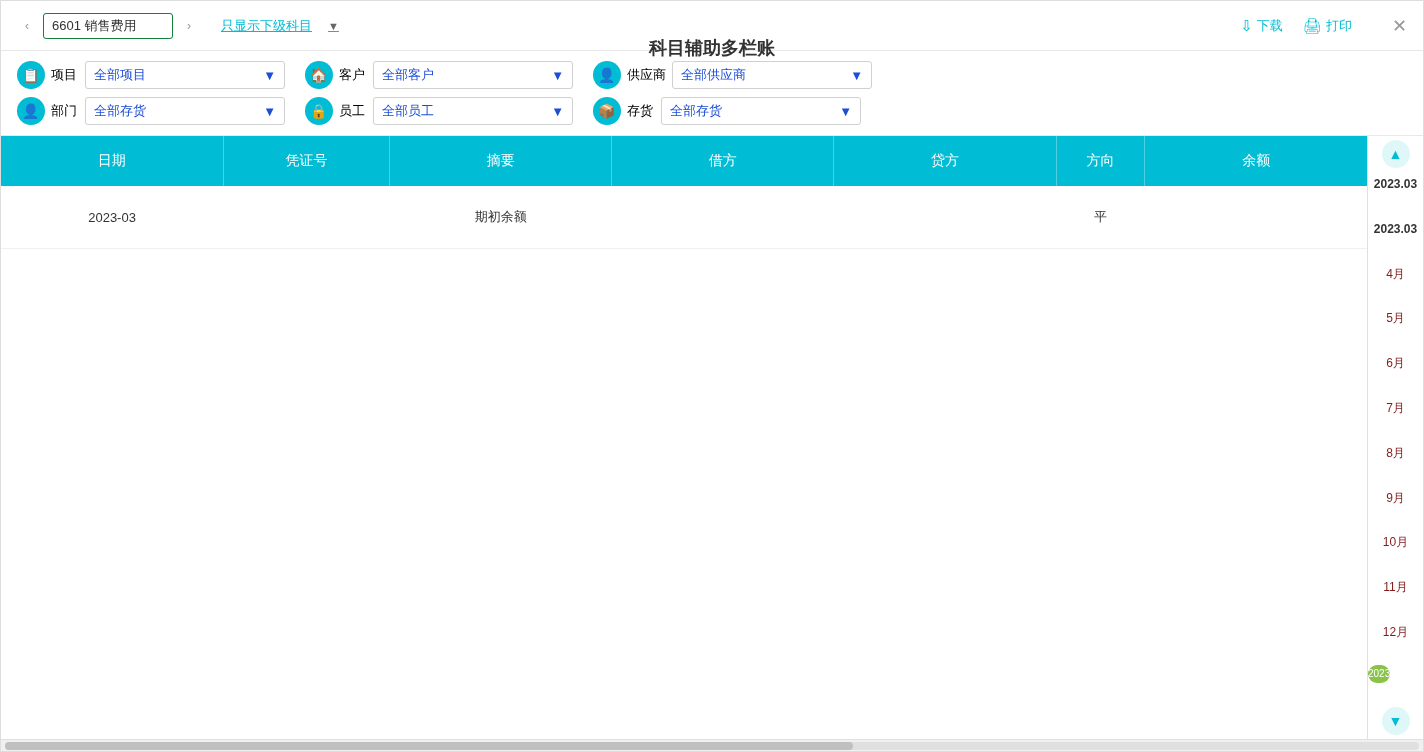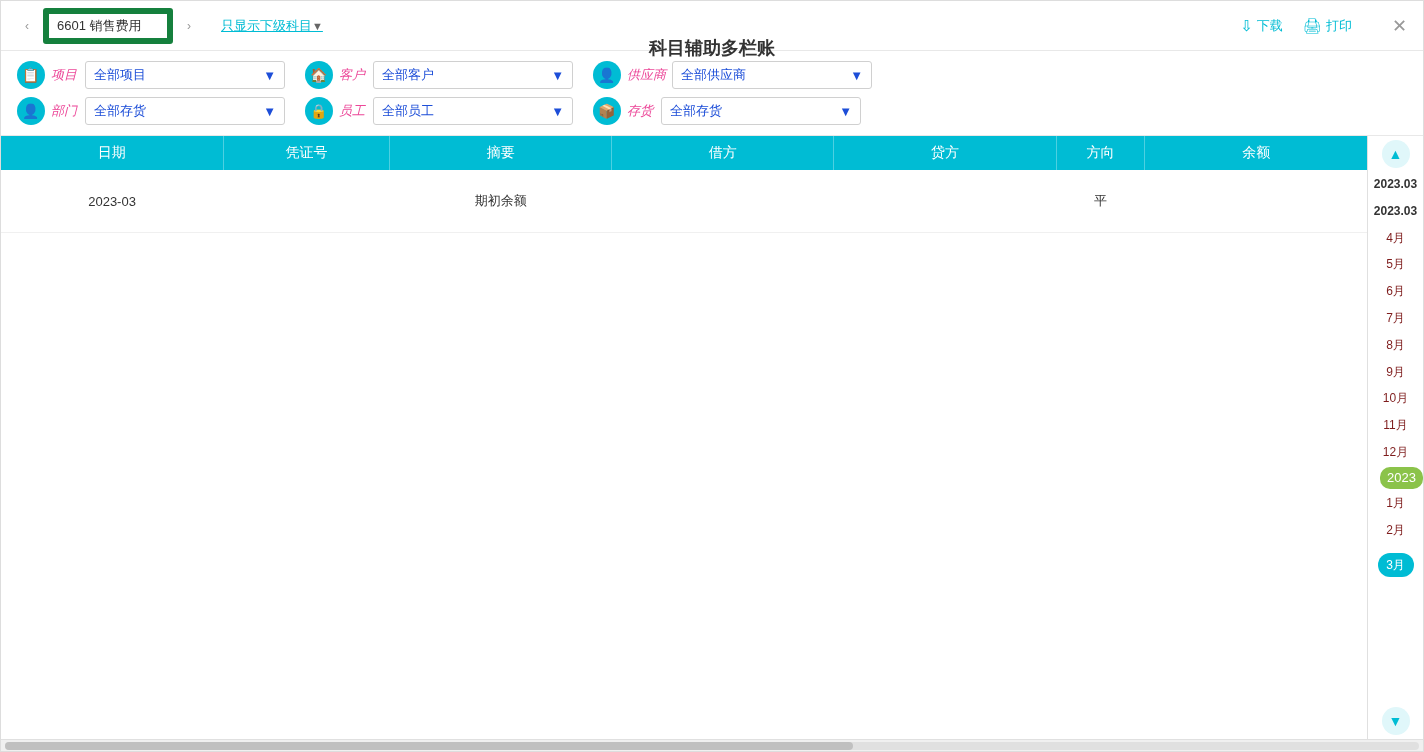--- a/index.html
+++ b/index.html
@@ -39,31 +39,31 @@
       width: 20px;
       height: 20px;
       cursor: pointer;
       color: #999;
       display: flex;
       align-items: center;
       justify-content: center;
       font-size: 12px;
     }
     .account-name {
-      border: 6px solid #15803d;
+      border: 1px solid #15803d;
       border-radius: 3px;
       padding: 3px 8px;
       color: #333;
       font-size: 13px;
       min-width: 130px;
     }
     .show-sub-filter {
       display: flex;
       align-items: center;
-      gap: 0;
+      gap: 16px;
       margin-left: 16px;
       color: #00bcd4;
       font-size: 13px;
       cursor: pointer;
       text-decoration: underline;
     }
     .show-sub-arrow {
       color: #666;
       font-size: 11px;
     }
@@ -120,24 +120,23 @@
       border-radius: 50%;
       background: #00bcd4;
       display: flex;
       align-items: center;
       justify-content: center;
       color: white;
       font-size: 14px;
       flex-shrink: 0;
     }
     .filter-label {
-      color: #ec4899;
+      color: #000000;
       font-size: 13px;
       min-width: 28px;
-      font-style: italic;
     }
     .filter-select {
       display: flex;
       align-items: center;
       border: 1px solid #d0d0d0;
       border-radius: 3px;
       padding: 4px 8px;
       min-width: 200px;
       background: #fff;
       cursor: pointer;
@@ -165,21 +164,21 @@
     }
     table {
       width: 100%;
       border-collapse: collapse;
     }
     thead tr {
       background: #00bcd4;
       color: white;
     }
     thead th {
-      padding: 8px 10px;
+      padding: 16px 10px;
       text-align: center;
       font-weight: normal;
       font-size: 14px;
       border-right: 1px solid rgba(255,255,255,0.3);
     }
     thead th:last-child {
       border-right: none;
     }
     tbody tr td {
       padding: 22px;
@@ -245,22 +244,22 @@
       justify-content: center;
       cursor: pointer;
       color: #00bcd4;
       font-size: 14px;
       margin-top: 4px;
     }
     .timeline-items {
       flex: 1;
       display: flex;
       flex-direction: column;
-      align-items: flex-end;
-      gap: 2px;
+      align-items: flex-start;
+      gap: 20px;
       overflow: hidden;
       width: 100%;
     }
     .timeline-item {
       width: 100%;
       text-align: center;
       padding: 4px 2px;
       font-size: 12px;
       color: #7f1d1d;
       cursor: pointer;
@@ -270,22 +269,22 @@
       background: #00bcd4;
       color: white;
       border-radius: 14px;
       width: 36px;
       margin: 8px auto;
     }
     .timeline-item.year-badge {
       background: #8bc34a;
       color: white;
       border-radius: 10px;
-      font-size: 13px;
-      padding: 2px 7px;
+      font-size: 10px;
+      padding: 2px 0;
       width: auto;
       display: inline-block;
     }
     .timeline-item.selected-period {
       color: #333;
       font-weight: bold;
     }
   </style>
 </head>
 <body>

